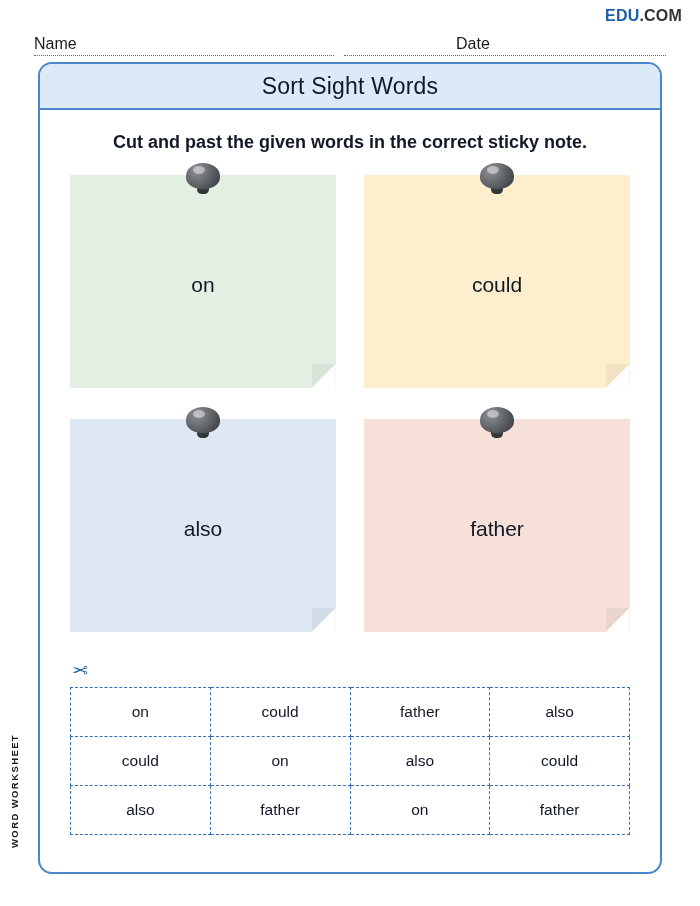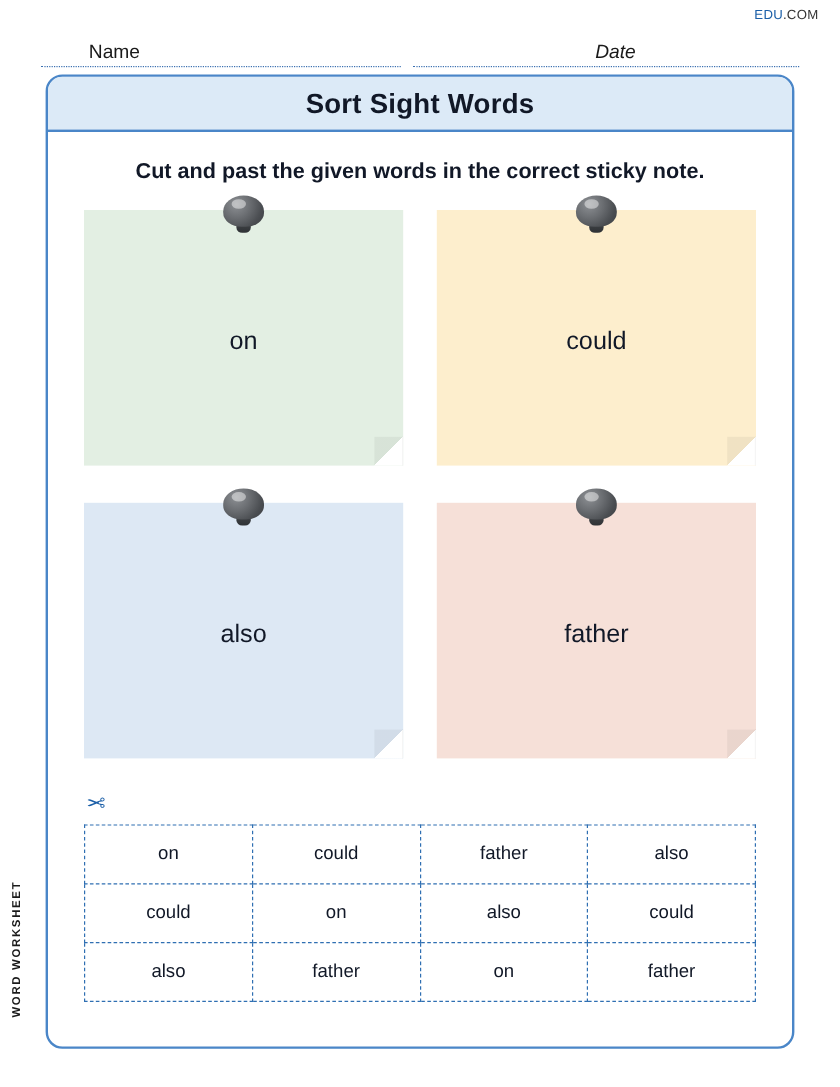--- a/index.html
+++ b/index.html
@@ -11,22 +11,22 @@
     font-family: "Liberation Sans", sans-serif;
     position: relative;
     overflow: hidden;
   }
 
   
   .brand {
     position: absolute;
     top: 7px;
     right: 18px;
-    font-size: 11px;
-    font-weight: normal;
+    font-size: 16px;
+    font-weight: bold;
     letter-spacing: 0.2px;
     color: #1a1a1a;
   }
   .brand .edu { color: #1b5fa8; }
   .brand .dot { color: #333; }
 
   
   .namedate {
     position: absolute;
     top: 30px;
@@ -41,23 +41,22 @@
     align-items: flex-end;
     border-bottom: 1px dotted #3a6fb0;
     height: 24px;
   }
   .nd-name { left: 0; width: 300px; }
   .nd-date { left: 310px; right: 0; }
   .nd-label {
     font-size: 16px;
     color: #1a1a1a;
     padding-bottom: 2px;
-    margin-left: 40px;
-  }
-  .nd-date .nd-label { padding-left: 112px; font-style: italic; }
+  }
+  .nd-date .nd-label { padding-left: 112px; }
 
   
   .side-text {
     position: absolute;
     left: 20px;
     bottom: 58px;
     transform: rotate(-90deg);
     transform-origin: left bottom;
     font-size: 9.5px;
     font-weight: bold;
@@ -81,21 +80,21 @@
   .card-title-bar {
     height: 46px;
     background: #dceaf7;
     border-bottom: 2px solid #4a86c8;
     display: flex;
     align-items: center;
     justify-content: center;
   }
   .card-title {
     font-size: 23px;
-    font-weight: bold;
+    font-weight: normal;
     color: #111827;
     letter-spacing: 0.2px;
   }
   .instructions {
     text-align: center;
     font-size: 18px;
     font-weight: bold;
     color: #111827;
     margin-top: 22px;
   }

